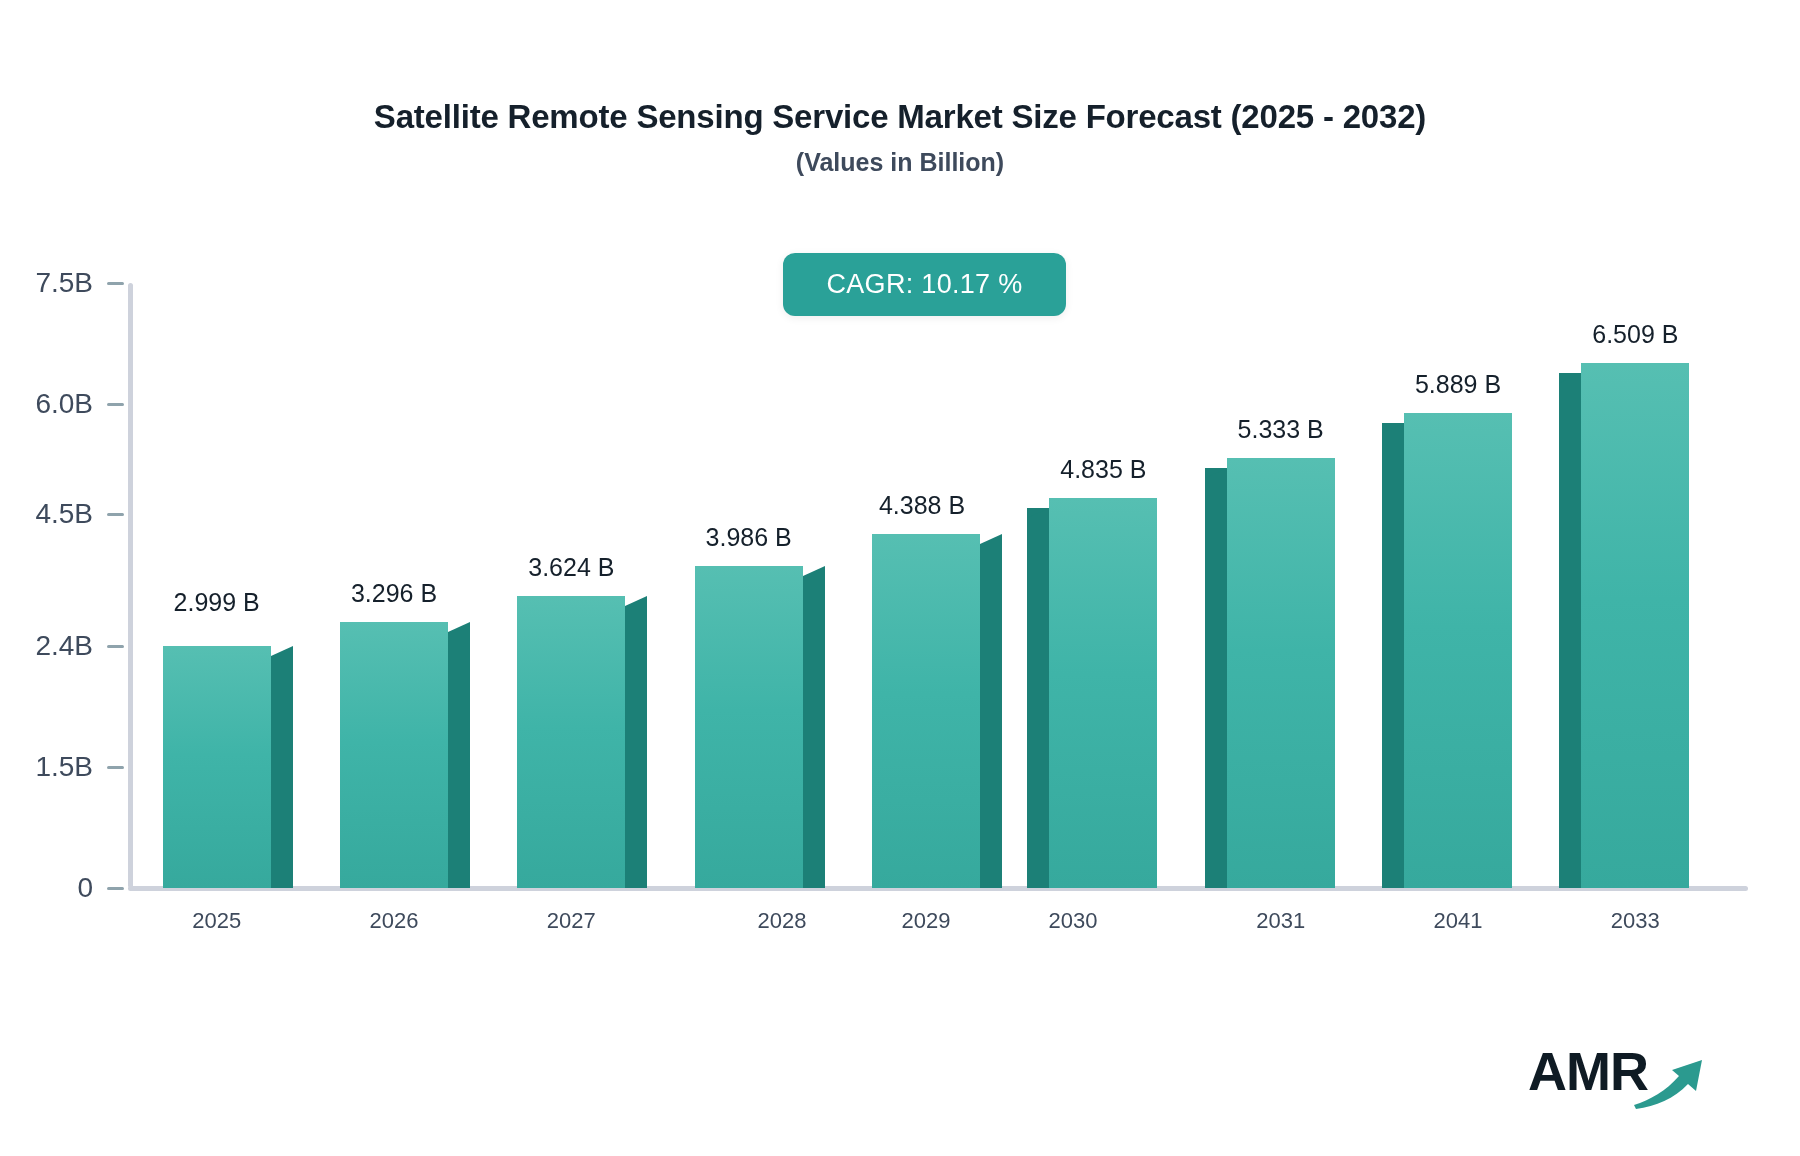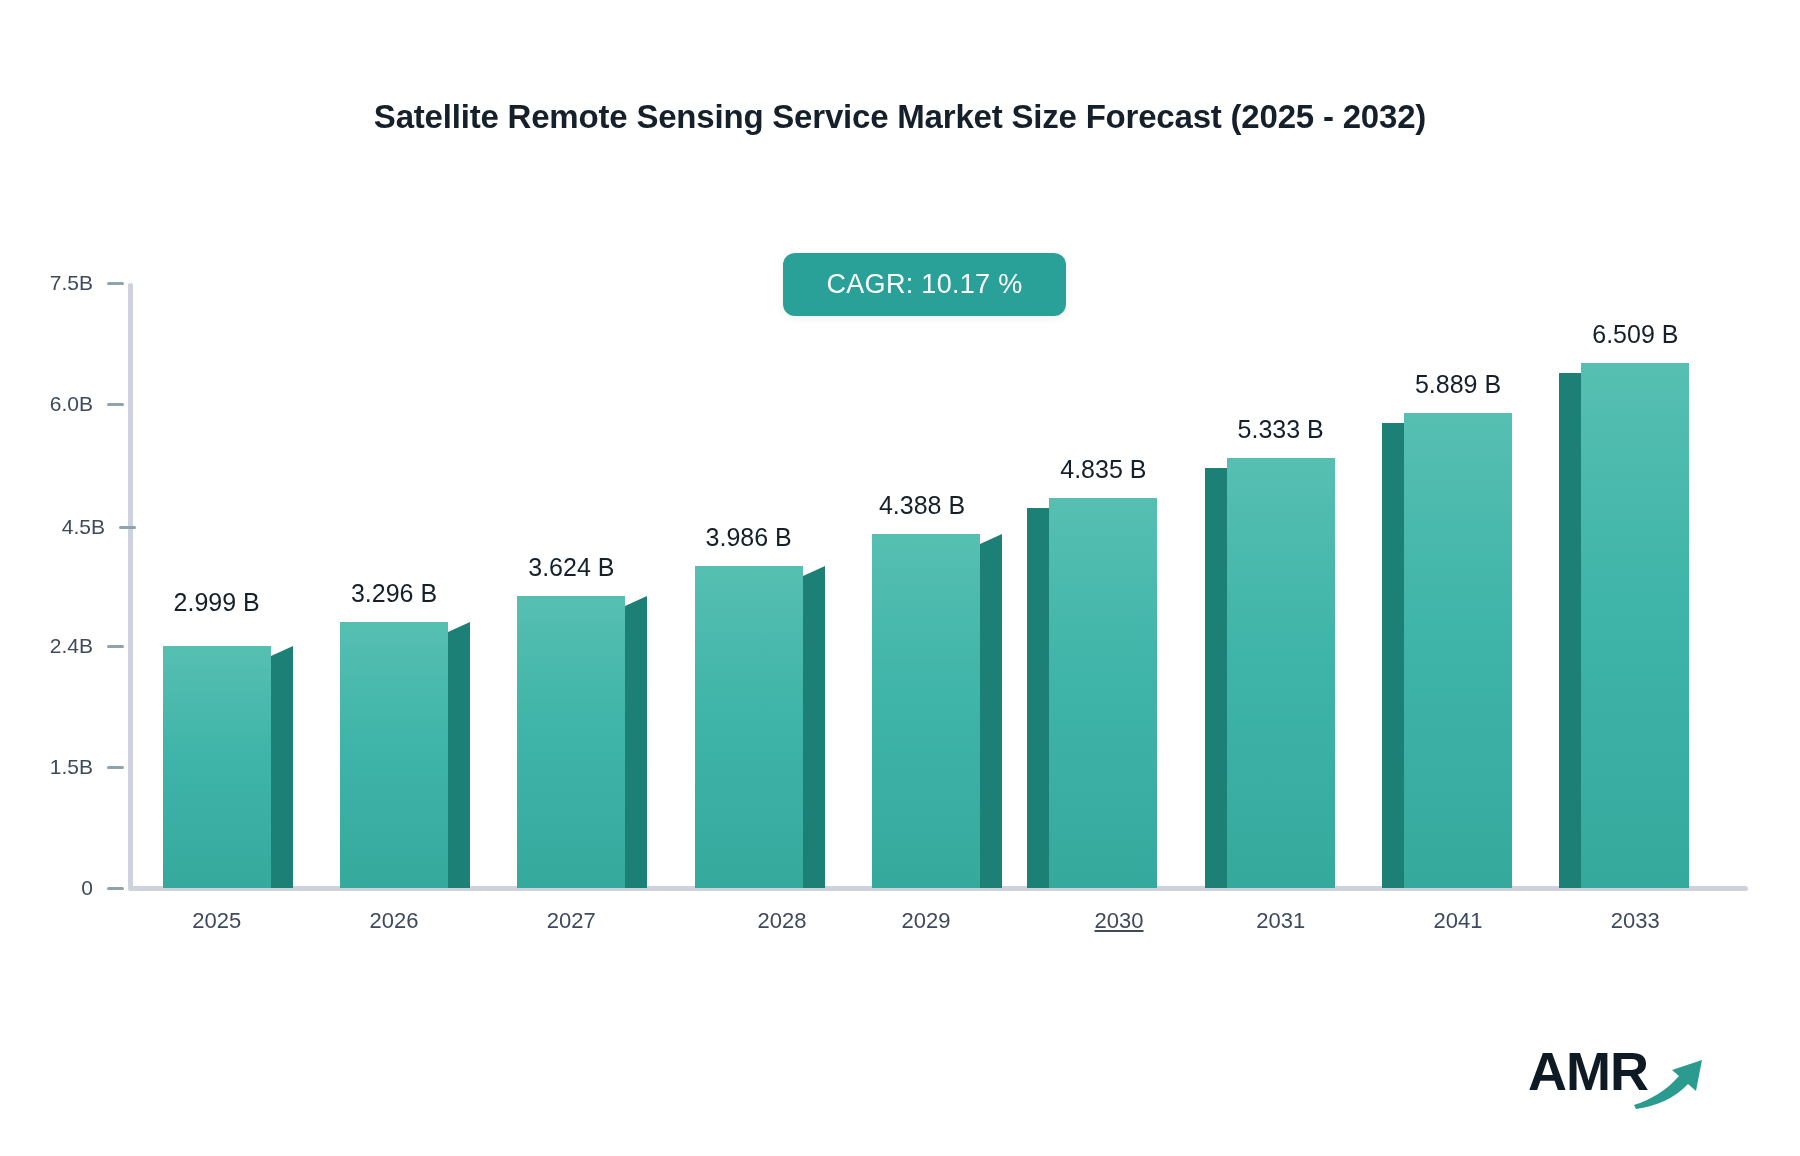--- a/index.html
+++ b/index.html
@@ -99,21 +99,21 @@
   .ytick {
     position: absolute;
     right: 0;
     transform: translateY(-50%);
     display: flex;
     align-items: center;
     justify-content: flex-end;
     white-space: nowrap;
   }
   .ytick-label {
-    font-size: 21px;
+    font-size: 28px;
     color: #3e4a5c;
     margin-right: 14px;
   }
   .ytick-dash {
     width: 17px;
     height: 3px;
     background: #8fa3ac;
     border-radius: 2px;
   }
 
@@ -188,20 +188,21 @@
     top: 6px;
   }
 </style>
 </head>
 <body>
 
 <div id="chart-root">
 
   <div class="chart-title">Satellite Remote Sensing Service Market Size Forecast (2025 - 2032)</div>
 
+  <div class="chart-subtitle">(Values in Billion)</div>
 
   <div class="cagr-badge">
     <span>CAGR: 10.17 %</span>
   </div>
 
   <div class="axis-y-line"></div>
   <div class="axis-x-line"></div>
 
   <div id="yticks">
       <div class="ytick" style="left: 0px; width: 124px; top: 888px;">
@@ -209,40 +210,40 @@
         <span class="ytick-dash"></span>
       </div>
       <div class="ytick" style="left: 0px; width: 124px; top: 767px;">
         <span class="ytick-label">1.5B</span>
         <span class="ytick-dash"></span>
       </div>
       <div class="ytick" style="left: 0px; width: 124px; top: 646px;">
         <span class="ytick-label">2.4B</span>
         <span class="ytick-dash"></span>
       </div>
-      <div class="ytick" style="left: 0px; width: 124px; top: 527px; margin-left: 12px;">
+      <div class="ytick" style="left: 0px; width: 124px; top: 514px;">
         <span class="ytick-label">4.5B</span>
         <span class="ytick-dash"></span>
       </div>
       <div class="ytick" style="left: 0px; width: 124px; top: 404px;">
         <span class="ytick-label">6.0B</span>
         <span class="ytick-dash"></span>
       </div>
       <div class="ytick" style="left: 0px; width: 124px; top: 283px;">
         <span class="ytick-label">7.5B</span>
         <span class="ytick-dash"></span>
       </div>
     </div>
   <div id="xticks">
       <div class="xtick-label" style="left: 216.667px;">2025</div>
       <div class="xtick-label" style="left: 394px;">2026</div>
       <div class="xtick-label" style="left: 571.333px;">2027</div>
       <div class="xtick-label" style="left: 782px;">2028</div>
       <div class="xtick-label" style="left: 926px;">2029</div>
-      <div class="xtick-label" style="left: 1119px; text-decoration: underline;">2030</div>
+      <div class="xtick-label" style="left: 1073px;">2030</div>
       <div class="xtick-label" style="left: 1280.67px;">2031</div>
       <div class="xtick-label" style="left: 1458px;">2041</div>
       <div class="xtick-label" style="left: 1635.33px;">2033</div>
     </div>
   <div id="plot">
       <div class="bar-group" style="left: 34.6667px; width: 108px; height: 241.919px;">
         <div class="bar-side right" style="height: 231.919px;"></div>
         <div class="bar-top-slope" style="bottom: 231.919px; right: -22px; border-width: 0px 0px 10px 22px; border-style: solid; border-color: transparent transparent rgb(28, 128, 119);"></div>
         <div class="bar-face" style="height: 241.919px;"></div>
       </div>

